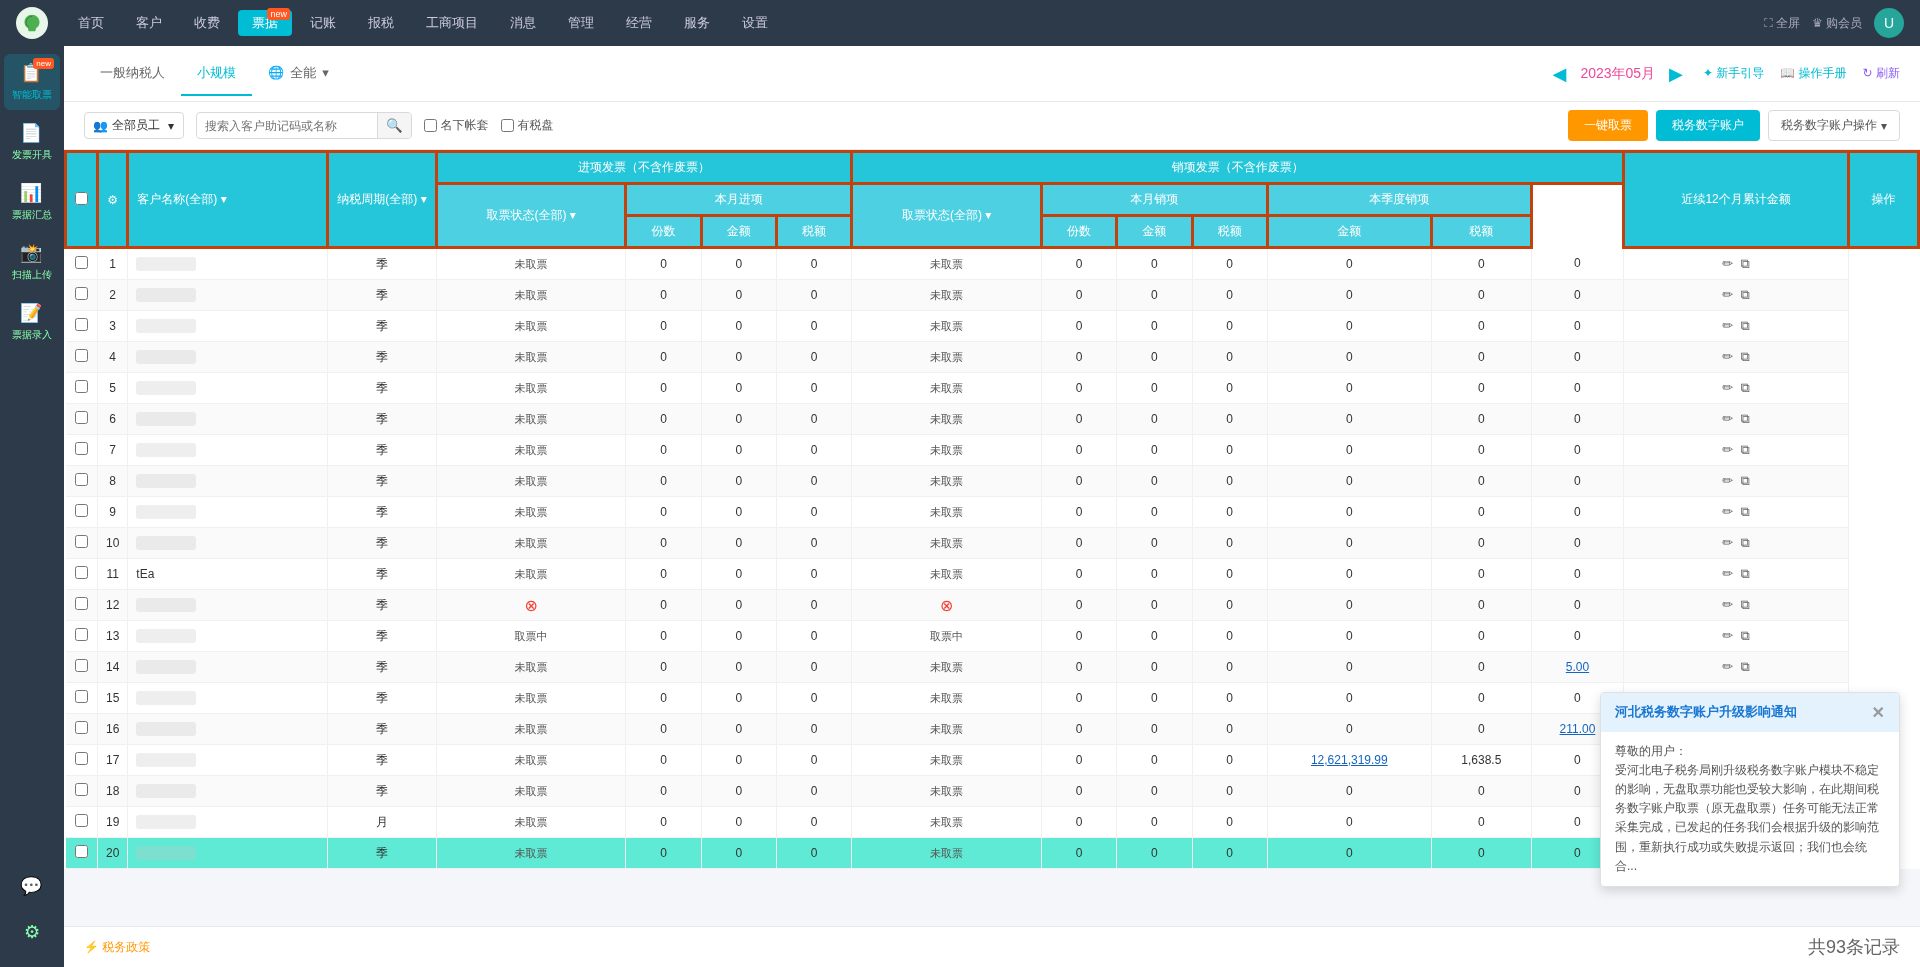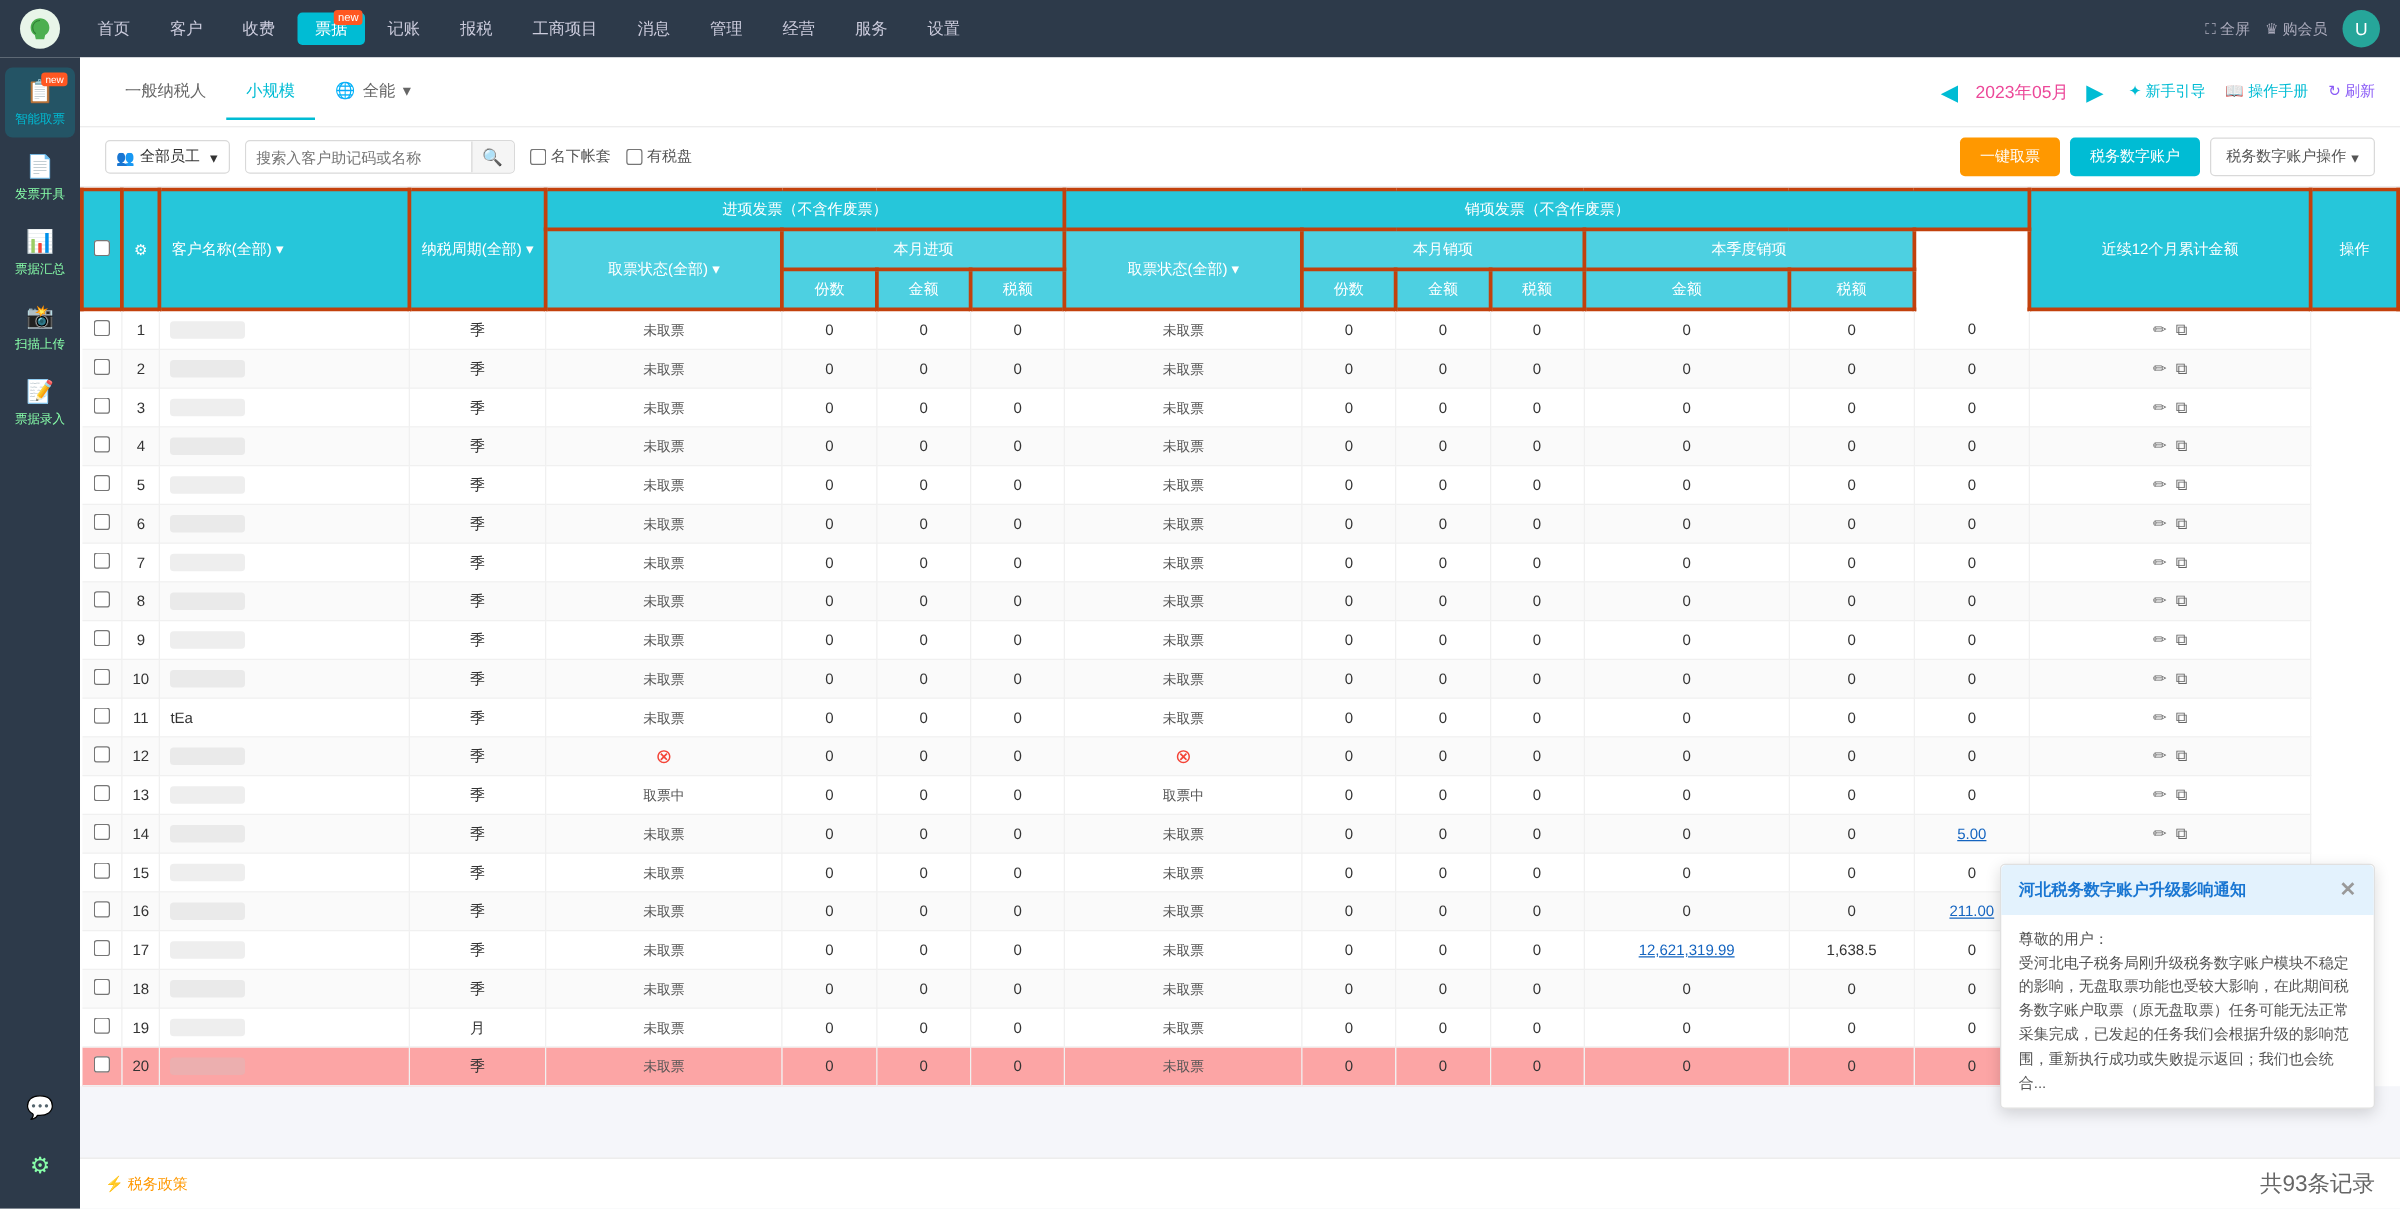--- a/index.html
+++ b/index.html
@@ -628,21 +628,21 @@
       <td>0</td>
       <td>0</td>
       <td>0</td>
       <td>0</td>
       <td>0</td>
       <td>
         <button class="action-btn" title="编辑">✏</button>
         <button class="action-btn" title="复制">⧉</button>
       </td>
     </tr>
-            <tr style="background: #fca5a5;">
+            <tr style="background: #5eead4;">
       <td><input type="checkbox" style=""></td>
       <td>20</td>
       <td class="text-left"><span class="blurred">&nbsp;&nbsp;&nbsp;&nbsp;&nbsp;&nbsp;&nbsp;&nbsp;&nbsp;&nbsp;&nbsp;&nbsp;</span></td>
       <td>季</td>
       <td><span class="status-tag">未取票</span></td>
       <td>0</td>
       <td>0</td>
       <td>0</td>
       <td><span class="status-tag">未取票</span></td>
       <td>0</td>

